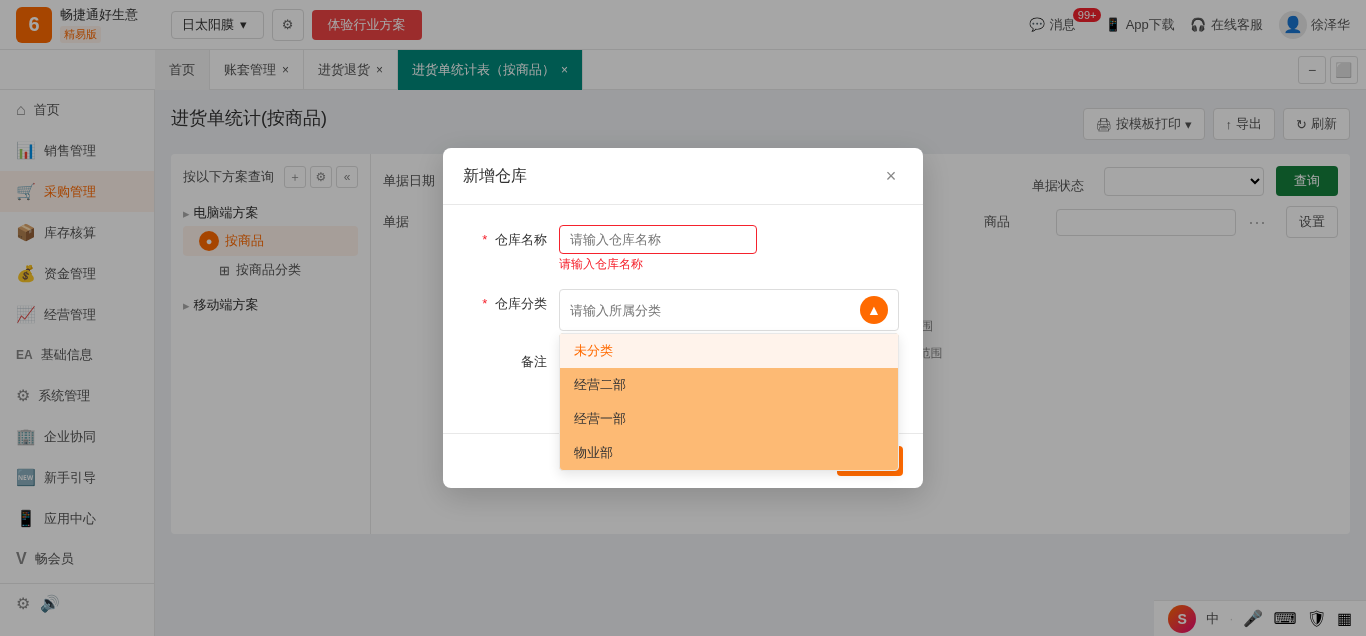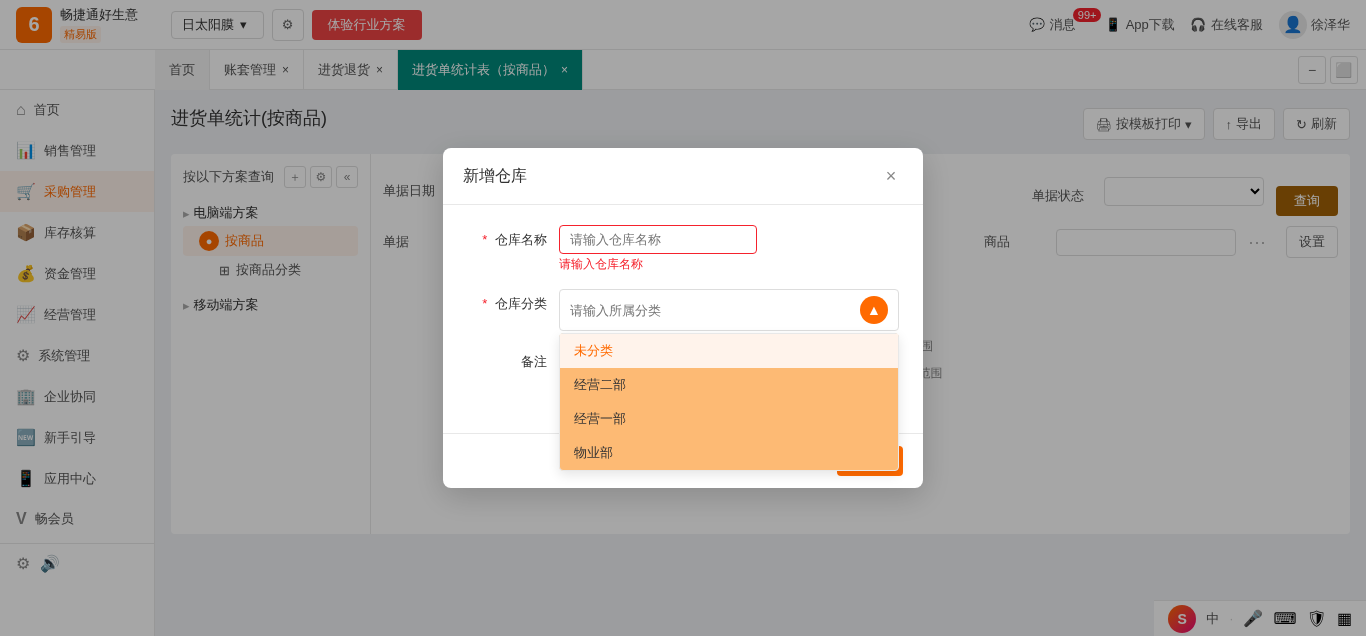--- a/index.html
+++ b/index.html
@@ -152,22 +152,22 @@
     .page-title {
       font-size: 18px; color: #333; font-weight: 500;
       margin-bottom: 12px;
     }
     .content-header {
       display: flex; align-items: center; justify-content: space-between;
       margin-bottom: 12px;
     }
     .header-actions { display: flex; gap: 8px; }
     .btn-orange {
-      background: #a16207; color: #fff; border: none;
-      border-radius: 4px; padding: 6px 18px; cursor: pointer; font-size: 13px; margin-top: 20px;
+      background: #15803d; color: #fff; border: none;
+      border-radius: 4px; padding: 6px 18px; cursor: pointer; font-size: 13px;
     }
     .btn-outline {
       background: #fff; color: #555; border: 1px solid #ddd;
       border-radius: 4px; padding: 6px 12px; cursor: pointer; font-size: 13px;
       display: flex; align-items: center; gap: 4px;
     }
     .main-card {
       background: #fff; border-radius: 4px;
       display: flex; min-height: 380px;
     }
@@ -415,20 +415,24 @@
       <span class="sidebar-icon">📦</span>
       <span>库存核算</span>
     </div>
     <div class="sidebar-item">
       <span class="sidebar-icon">💰</span>
       <span>资金管理</span>
     </div>
     <div class="sidebar-item">
       <span class="sidebar-icon">📈</span>
       <span>经营管理</span>
+    </div>
+    <div class="sidebar-item">
+      <span class="sidebar-icon" style="font-style:normal;font-size:12px;font-weight:bold;color:#888;">EA</span>
+      <span>基础信息</span>
     </div>
     <div class="sidebar-item">
       <span class="sidebar-icon">⚙</span>
       <span>系统管理</span>
     </div>
     <div class="sidebar-item">
       <span class="sidebar-icon">🏢</span>
       <span>企业协同</span>
     </div>
     <div class="sidebar-item">

